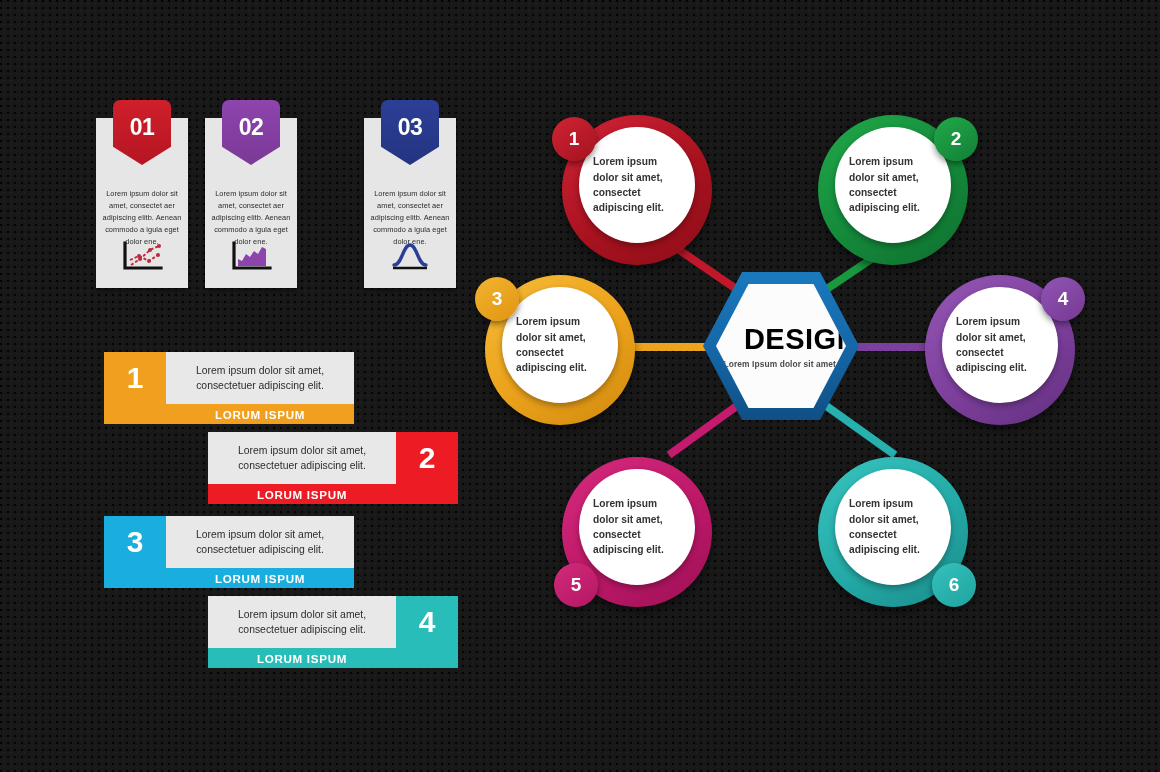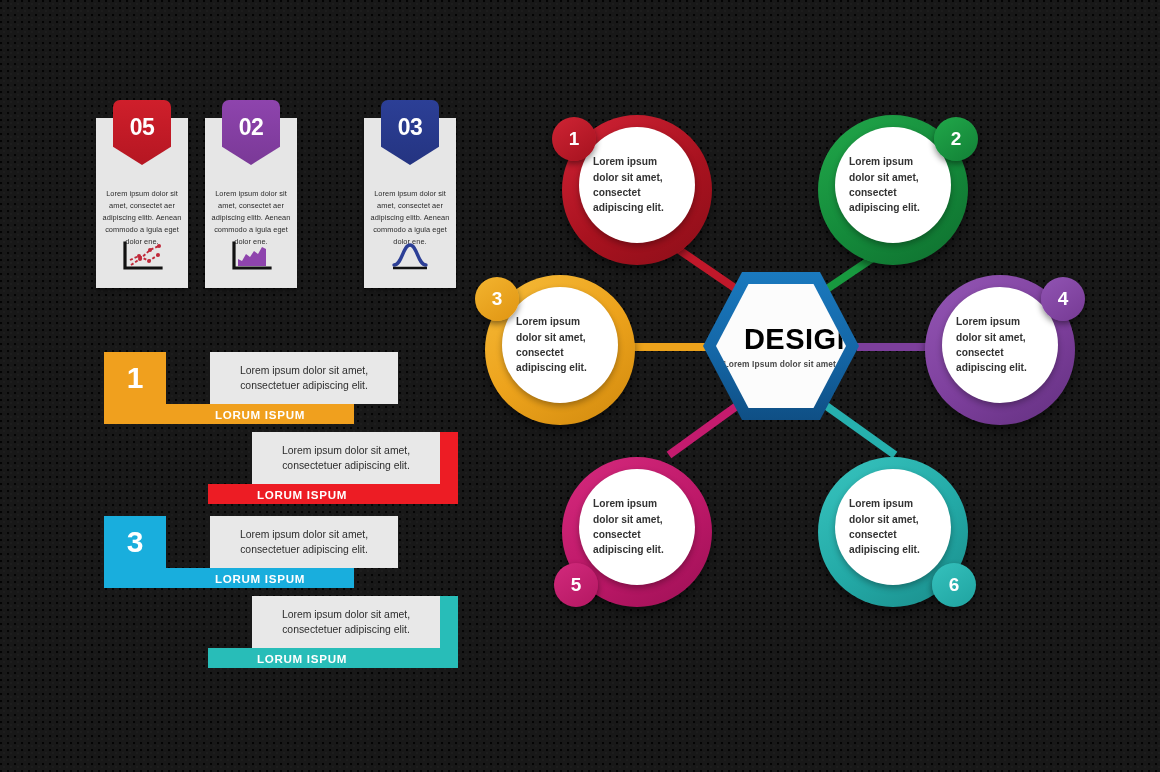--- a/index.html
+++ b/index.html
@@ -96,21 +96,20 @@
   .bar .txt-panel {
     position: absolute;
     top: 0;
     height: 52px;
     background: #e8e8e8;
     display: flex;
     align-items: center;
     justify-content: center;
     box-sizing: border-box;
     padding: 0 10px;
-    margin-left: 44px;
   }
   .bar .txt-panel span {
     font-size: 10.4px;
     line-height: 1.48;
     color: #2d2d2d;
     text-align: center;
     display: block;
   }
   .bar .footer-strip {
     position: absolute;
@@ -227,21 +226,21 @@
 </style>
 </head>
 <body>
 
 <div id="stage">
 
   <div class="ribbon-cards">
 
     <div class="rcard c1">
       <div class="ribbon r1">
-        <span>05</span>
+        <span>01</span>
       </div>
       <div class="rcard-text">Lorem ipsum dolor sit amet, consectet aer adipiscing elitb. Aenean commodo a igula eget dolor ene.</div>
       <div class="rcard-icon">
         <svg width="48" height="34" viewBox="0 0 48 34">
           <path d="M7 3 V28 H43" stroke="#111" stroke-width="3.2" fill="none" stroke-linecap="square"></path>
           <polyline points="12,20 21,16 31,21 40,15" stroke="#c0293a" stroke-width="1.9" fill="none" stroke-dasharray="3 2"></polyline>
           <polyline points="13,25 22,19 32,10 41,6" stroke="#c0293a" stroke-width="1.9" fill="none" stroke-dasharray="3 2"></polyline>
           <circle cx="21" cy="16" r="2" fill="#c0293a"></circle>
             <circle cx="31" cy="21" r="2" fill="#c0293a"></circle>
           <circle cx="40" cy="15" r="2" fill="#c0293a"></circle>

